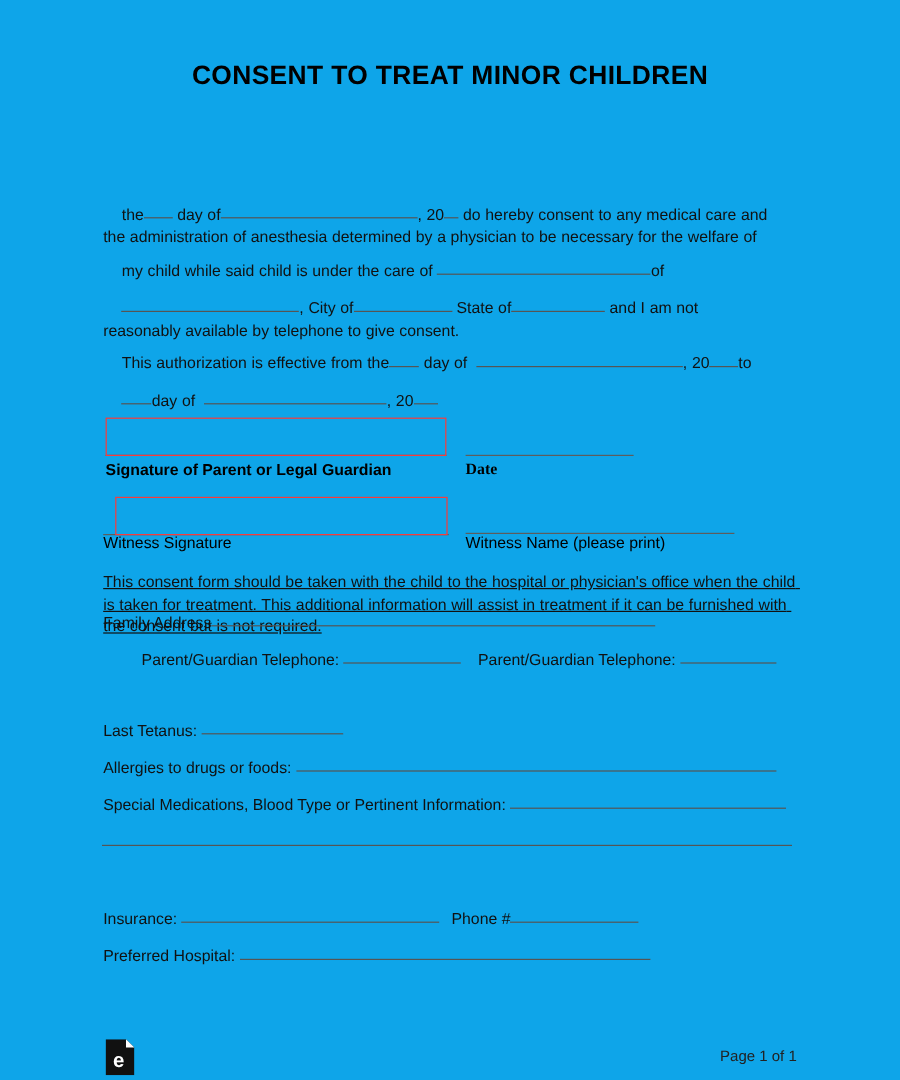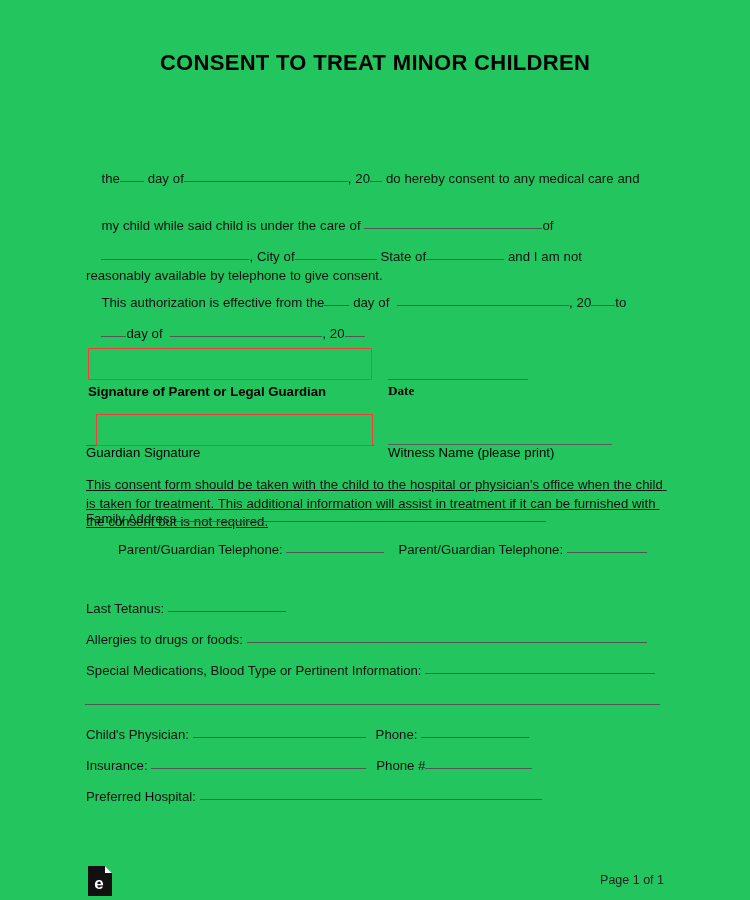--- a/index.html
+++ b/index.html
@@ -11,21 +11,21 @@
     width: 750px;
     height: 900px;
     position: relative;
     font-family: "Liberation Sans", sans-serif;
     color: #000000;
     overflow: hidden;
   }
   #page {
     position: absolute;
     inset: 0;
-    background: #22c55e;
+    background: #0ea5e9;
   }
   .title {
     position: absolute;
     top: 50px;
     left: 0;
     width: 750px;
     text-align: center;
     font-size: 22px;
     font-weight: bold;
     letter-spacing: 0.3px;
@@ -101,21 +101,21 @@
 </style>
 </head>
 <body>
 
 <div id="page">
 
   <div class="title">CONSENT TO TREAT MINOR CHILDREN</div>
 
 
   <div class="body-block" style="top:150px;">
-    <span>the</span><span class="rule" style="width:24px;"></span><span> day of</span><span class="rule" style="width:164px;"></span><span>, 20</span><span class="rule" style="width:12px;"></span><span> do hereby consent to any medical care and</span><br>
+    <span>the</span><span class="rule" style="width:24px;"></span><span> day of</span><span class="rule" style="width:164px;"></span><span>, 20</span><span class="rule" style="width:12px;"></span><span> do hereby consent to any medical care and</span><br><span>the administration of anesthesia determined by a physician to be necessary for the welfare of</span>
   </div>
 
   <div class="body-block" style="top:197px;">
     <span>my child while said child is under the care of </span><span class="rule" style="width:178px;"></span><span>of</span>
   </div>
 
   <div class="body-block" style="top:228px;">
     <span class="rule" style="width:148px;"></span><span>, City of</span><span class="rule" style="width:82px;"></span><span> State of</span><span class="rule" style="width:78px;"></span><span> and I am not</span><br><span>reasonably available by telephone to give consent.</span>
   </div>
 
@@ -129,21 +129,21 @@
 
   <div class="sig-line" style="left:88px; top:379px; width:284px;"></div>
   <div class="sig-box" style="left:88px; top:348px; width:284px; height:32px;"></div>
   <div class="sig-label" style="left:88px; top:384px;">Signature of Parent or Legal Guardian</div>
 
   <div class="sig-line" style="left:388px; top:379px; width:140px;"></div>
   <div class="sig-label" style="left:388px; top:383px;font-family:Liberation Serif, serif;">Date</div>
 
   <div class="sig-line" style="left:86px; top:445px; width:288px;"></div>
   <div class="sig-box" style="left:96px; top:414px; width:277px; height:32px;"></div>
-  <div class="sig-label plain" style="left:86px; top:445px;">Guardian Signature</div>
+  <div class="sig-label plain" style="left:86px; top:445px;">Witness Signature</div>
 
   <div class="sig-line" style="left:388px; top:444px; width:224px;"></div>
   <div class="sig-label plain" style="left:388px; top:445px;">Witness Name (please print)</div>
 
   <div class="body-block" style="top:476px; line-height:18.5px;text-decoration:underline;">This consent form should be taken with the child to the hospital or physician's office when the child is taken for treatment. This additional information will assist in treatment if it can be furnished with the consent but is not required.</div>
 
   <div class="field-row" style="top:511px;">
     <span>Family Address</span><span class="rule" style="width:370px;"></span>
   </div>
 
@@ -158,23 +158,20 @@
   <div class="field-row" style="top:632px;">
     <span>Allergies to drugs or foods: </span><span class="rule" style="width:400px;"></span>
   </div>
 
   <div class="field-row" style="top:663px;">
     <span>Special Medications, Blood Type or Pertinent Information: </span><span class="rule" style="width:230px;"></span>
   </div>
 
   <div class="hr-full" style="top:704px;"></div>
 
-  <div class="field-row" style="top:727px;">
-    <span>Child's Physician: </span><span class="rule" style="width:173px;"></span><span style="display:inline-block;width:10px;"></span><span>Phone: </span><span class="rule" style="width:108px;"></span>
-  </div>
 
   <div class="field-row" style="top:758px;">
     <span>Insurance: </span><span class="rule" style="width:215px;"></span><span style="display:inline-block;width:10px;"></span><span>Phone #</span><span class="rule" style="width:107px;"></span>
   </div>
 
   <div class="field-row" style="top:789px;text-align:right;">
     <span>Preferred Hospital: </span><span class="rule" style="width:342px;"></span>
   </div>
 
   <div class="footer-logo">

